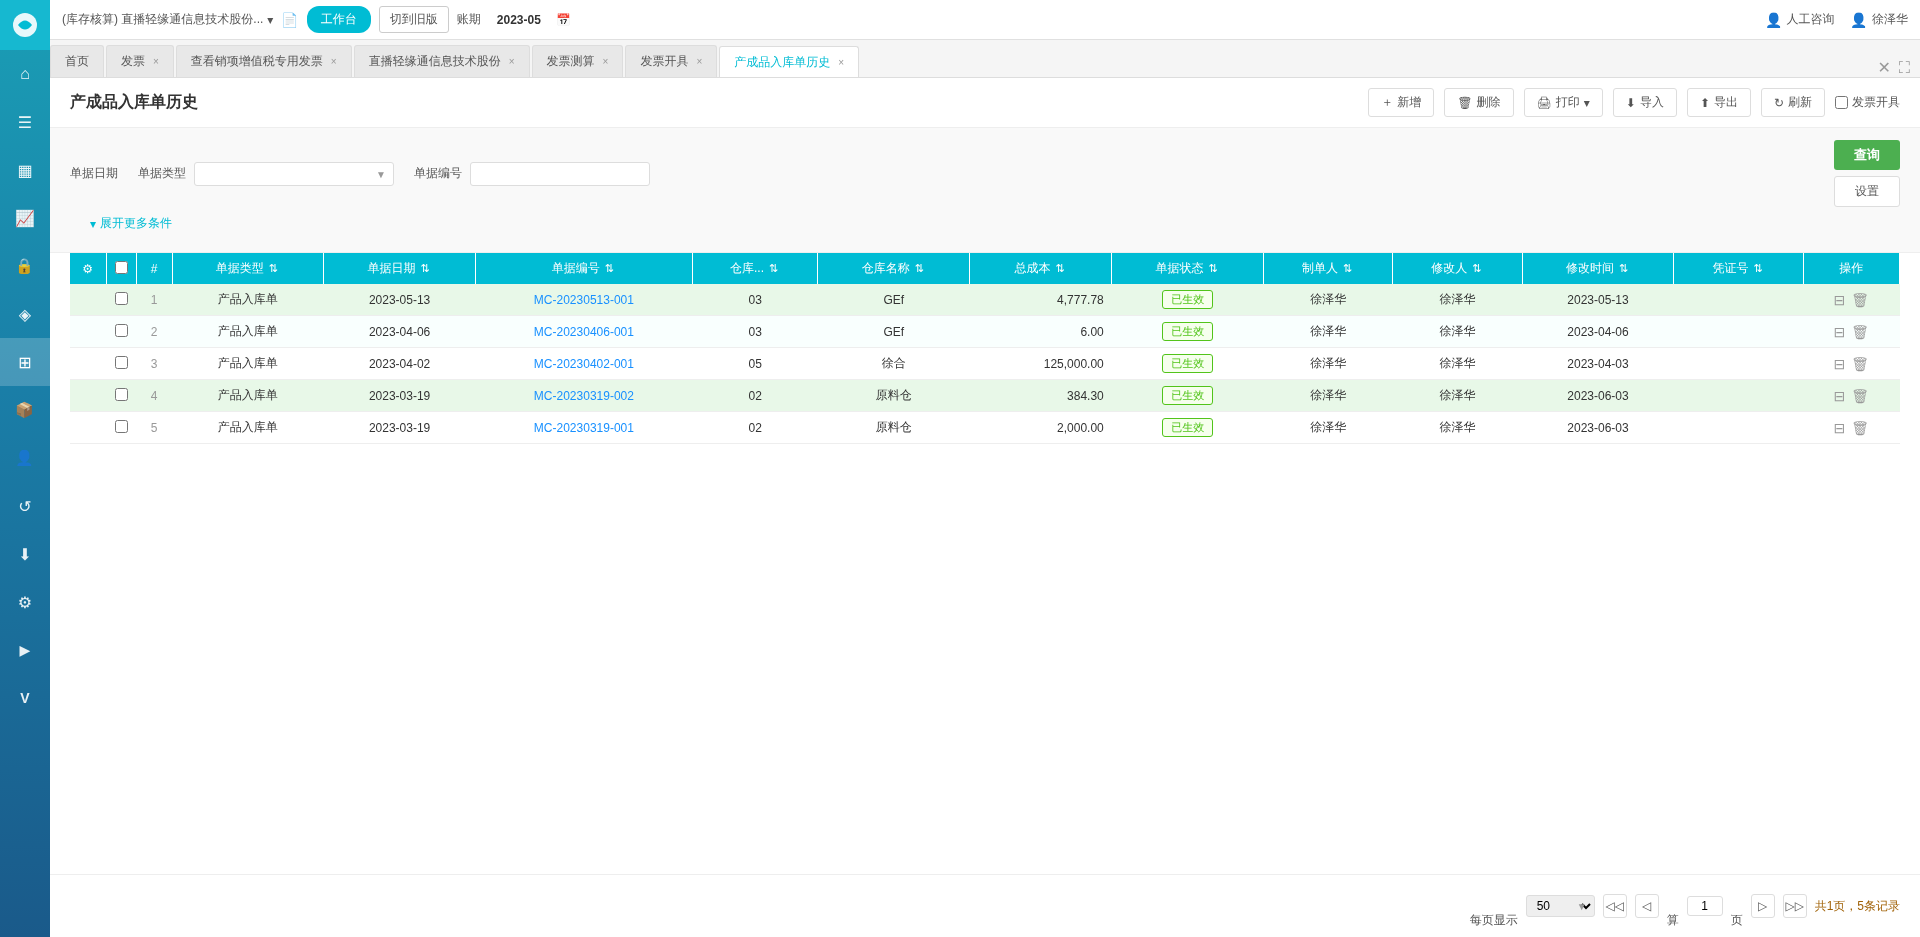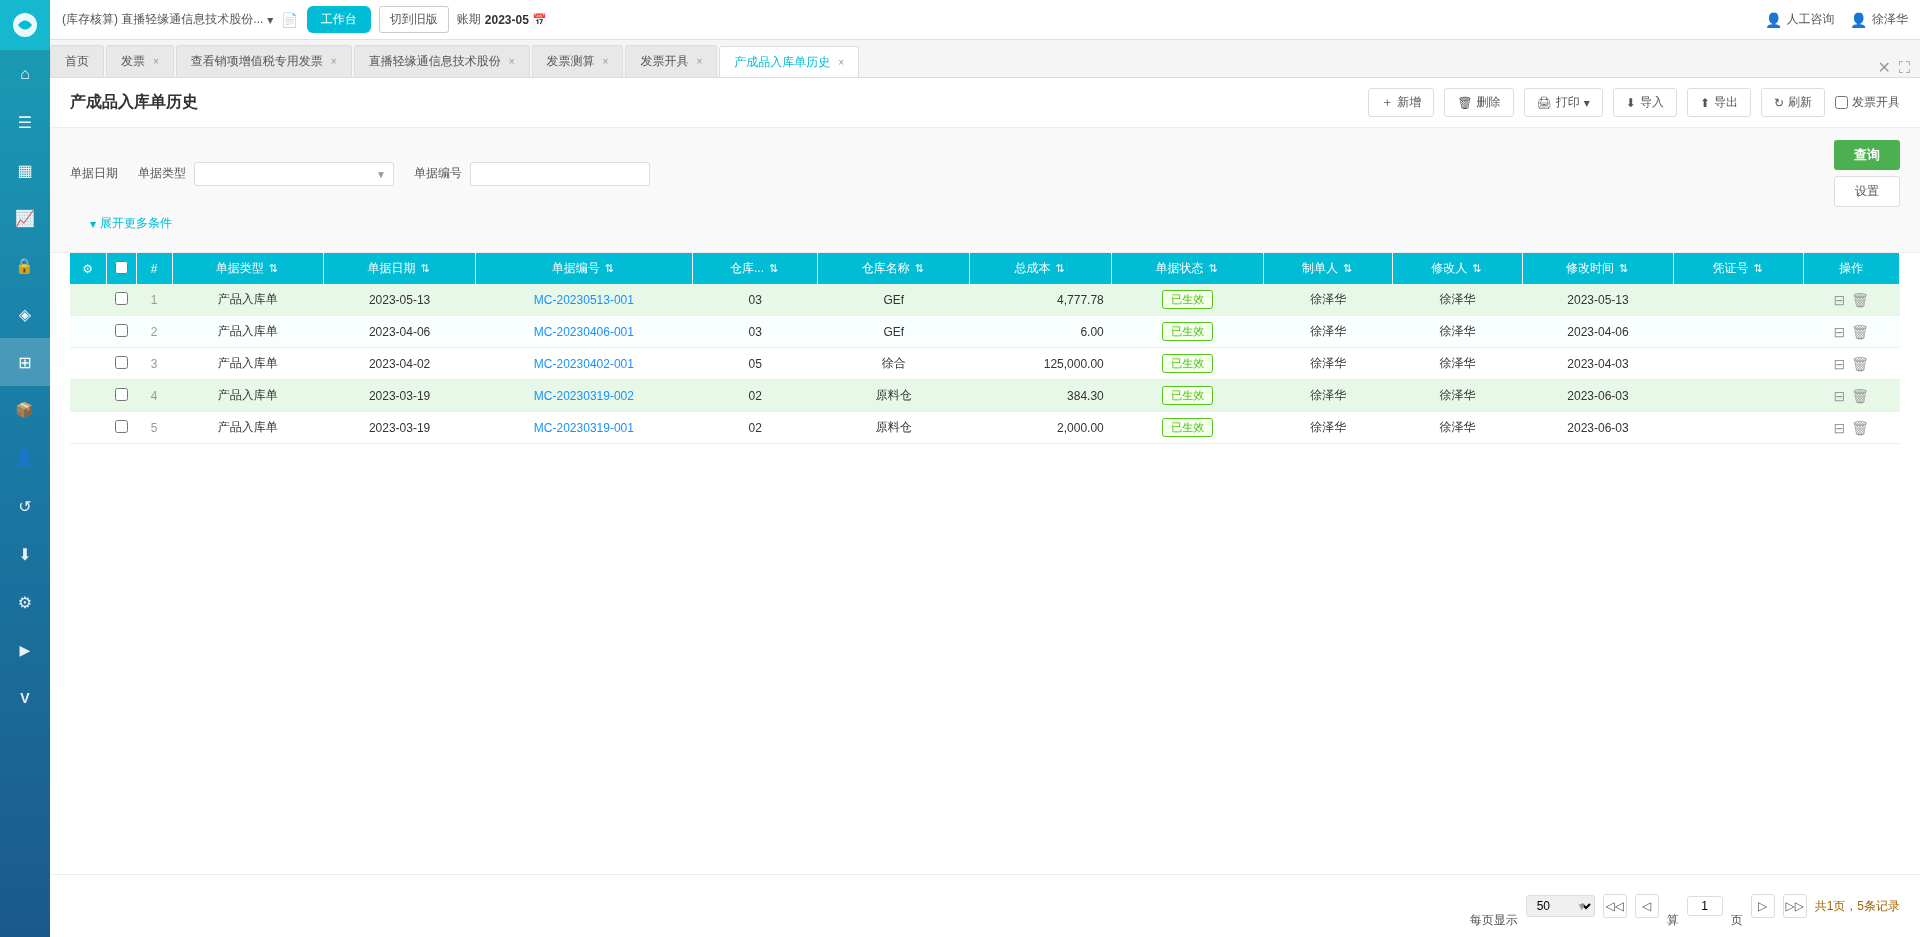--- a/index.html
+++ b/index.html
@@ -14,23 +14,23 @@
     .sidebar-logo svg { width: 30px; height: 30px; }
     .sidebar-item { width: 50px; height: 48px; display: flex; align-items: center; justify-content: center; color: rgba(255,255,255,0.85); cursor: pointer; }
     .sidebar-item.active { background: rgba(255,255,255,0.2); }
 
     
     .main-area { flex: 1; display: flex; flex-direction: column; overflow: hidden; }
 
     
     .topbar { height: 40px; background: #fff; display: flex; align-items: center; padding: 0 12px; border-bottom: 1px solid #e0e0e0; gap: 8px; }
     .topbar-company { font-size: 12px; color: #555; display: flex; align-items: center; gap: 4px; }
-    .topbar-workbench { background: #00bcd4; color: #fff; border: none; padding: 5px 14px; border-radius: 6px; cursor: pointer; font-size: 12px; }
+    .topbar-workbench { background: #00bcd4; color: #fff; border: none; padding: 5px 14px; border-radius: 12px; cursor: pointer; font-size: 12px; }
     .topbar-period-btn { background: #fff; border: 1px solid #ccc; padding: 4px 10px; border-radius: 3px; cursor: pointer; font-size: 12px; color: #555; }
-    .topbar-period { font-size: 12px; color: #555; display: flex; align-items: center; gap: 4px; }
+    .topbar-period { font-size: 12px; color: #555; display: flex; align-items: center; gap: 16px; }
     .topbar-right { margin-left: auto; display: flex; align-items: center; gap: 16px; font-size: 12px; color: #555; }
     .topbar-right .user-info { display: flex; align-items: center; gap: 4px; }
 
     
     .tabbar { height: 38px; background: #f5f5f5; display: flex; align-items: flex-end; padding: 0 0 0 0; border-bottom: 1px solid #ddd; overflow-x: auto; }
     .tab { height: 32px; padding: 0 14px; display: flex; align-items: center; gap: 6px; cursor: pointer; font-size: 12px; color: #555; background: #e8e8e8; border: 1px solid #ddd; border-bottom: none; margin-right: 2px; margin-top: 6px; border-radius: 3px 3px 0 0; white-space: nowrap; }
     .tab.active { background: #fff; color: #00bcd4; border-bottom: 1px solid #fff; margin-bottom: -1px; }
     .tab .close { color: #999; font-size: 10px; margin-left: 2px; }
     .tab-controls { margin-left: auto; display: flex; align-items: center; padding: 0 10px; gap: 8px; }
 

